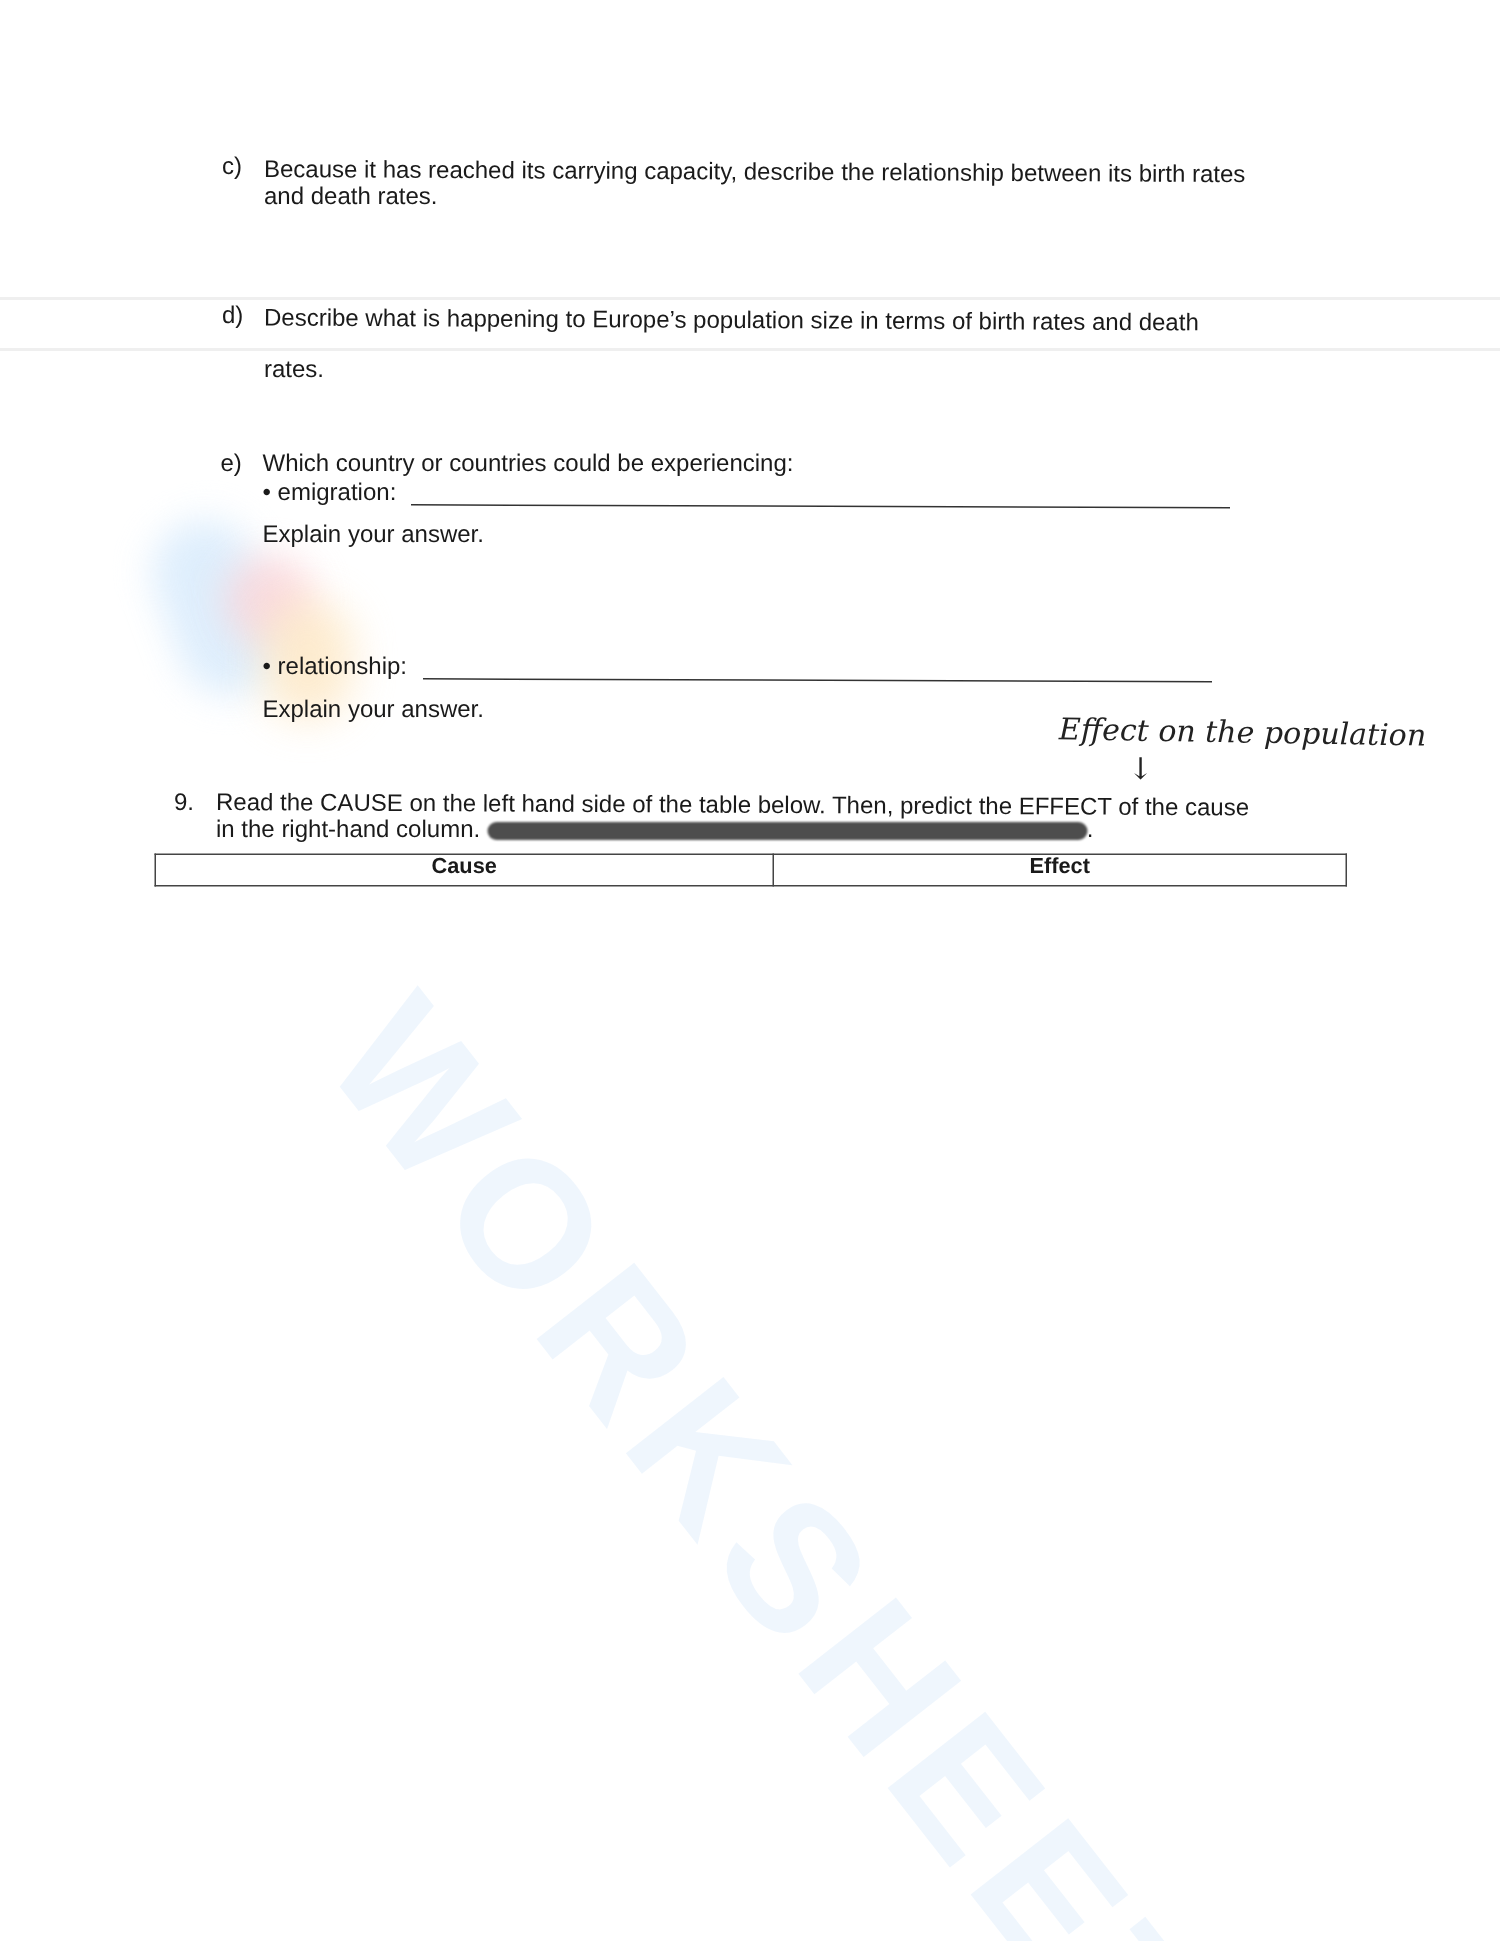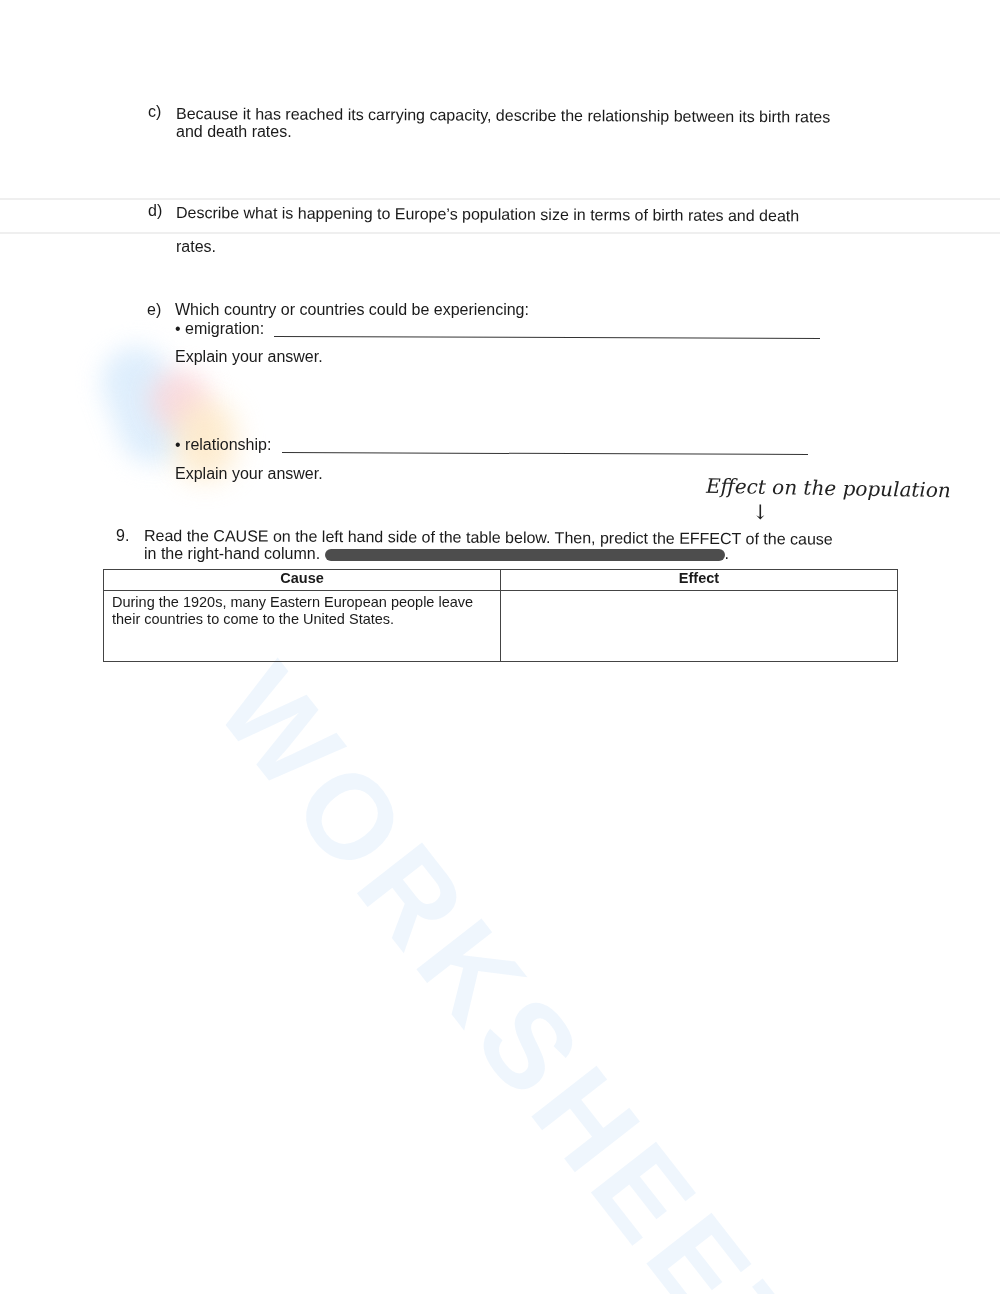--- a/index.html
+++ b/index.html
@@ -92,18 +92,14 @@
 </div>
 
 <table class="ce">
   <thead>
     <tr>
       <th>Cause</th>
       <th>Effect</th>
     </tr>
   </thead>
   <tbody>
-    <tr class="row">
-      <td class="cause">During the 1920s, many Eastern European people leave their countries to come to the United States.</td>
-      <td></td>
-    </tr>
   </tbody>
 </table>
 
 </body></html>

